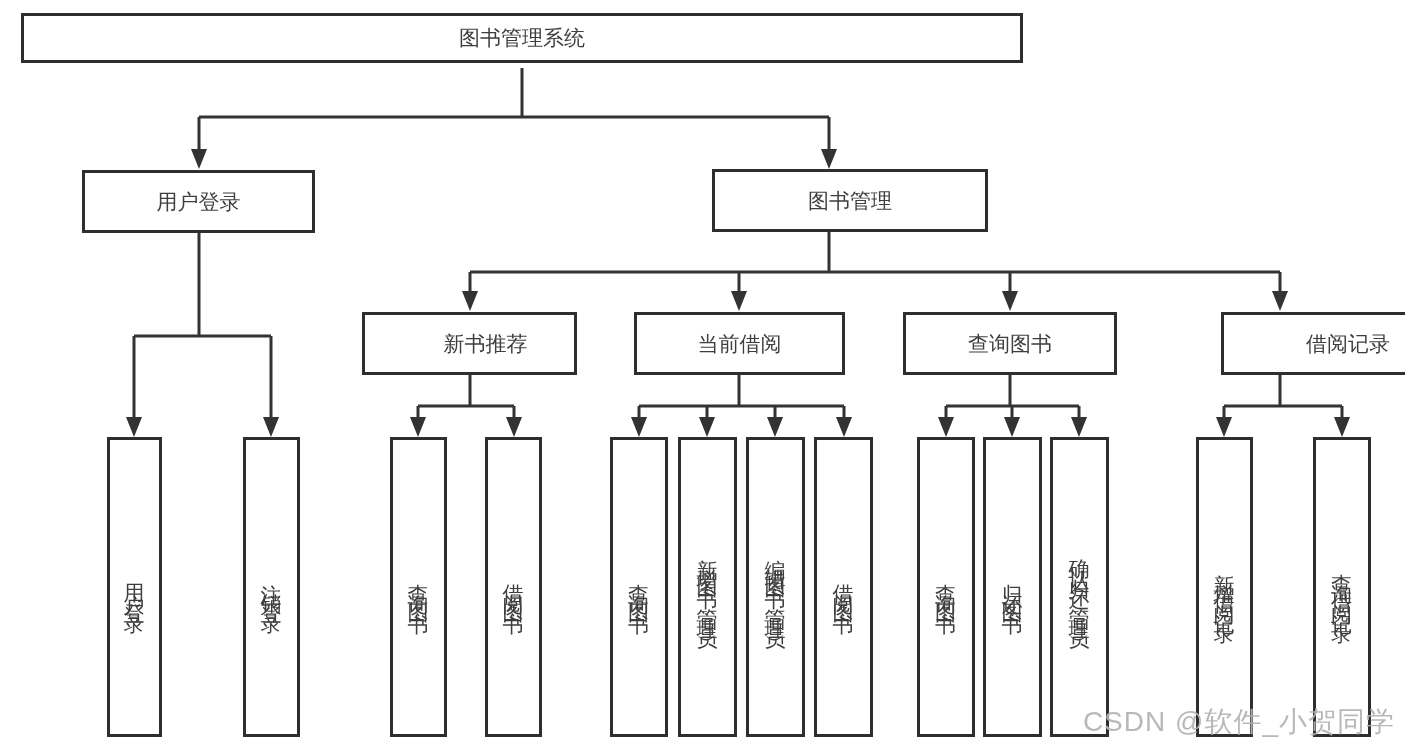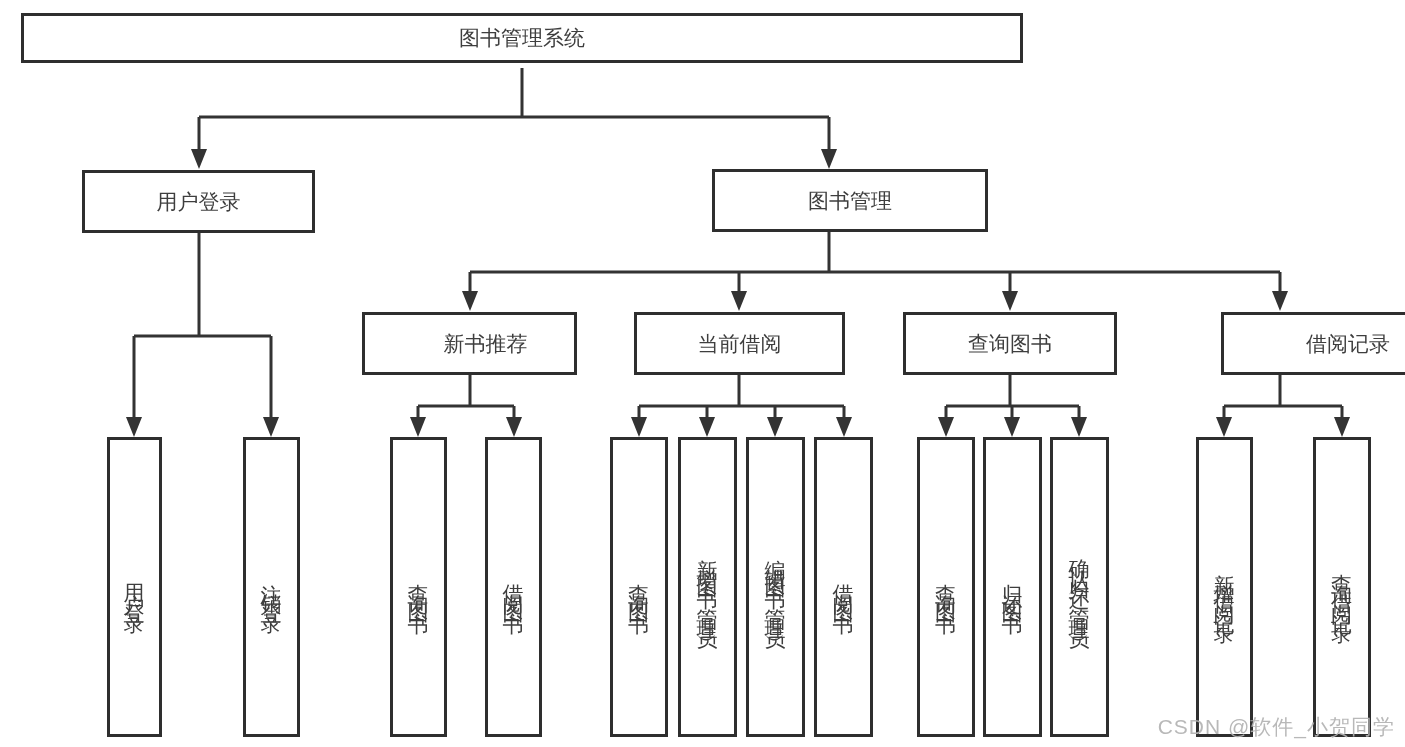--- a/index.html
+++ b/index.html
@@ -38,21 +38,21 @@
   #lf-add{left:678px;width:59px;}
   #lf-edit{left:746px;width:59px;}
   #lf-borrow2{left:814px;width:59px;}
   #lf-query3{left:917px;width:58px;}
   #lf-return{left:983px;width:59px;}
   #lf-confirm{left:1050px;width:59px;}
   #lf-addrec{left:1196px;width:57px;}
   #lf-queryrec{left:1313px;width:58px;}
   #watermark{
     position:absolute;right:10px;bottom:6px;z-index:2;
-    color:#b3b3b3;font-size:21px;letter-spacing:1px;opacity:0.92;
+    color:#b3b3b3;font-size:28px;letter-spacing:1px;opacity:0.92;
   }
 </style>
 </head>
 <body>
 
 <div id="canvas">
 
   <svg id="wires" viewBox="0 0 1405 747" aria-hidden="true">
     <defs>
       <g id="arw">

